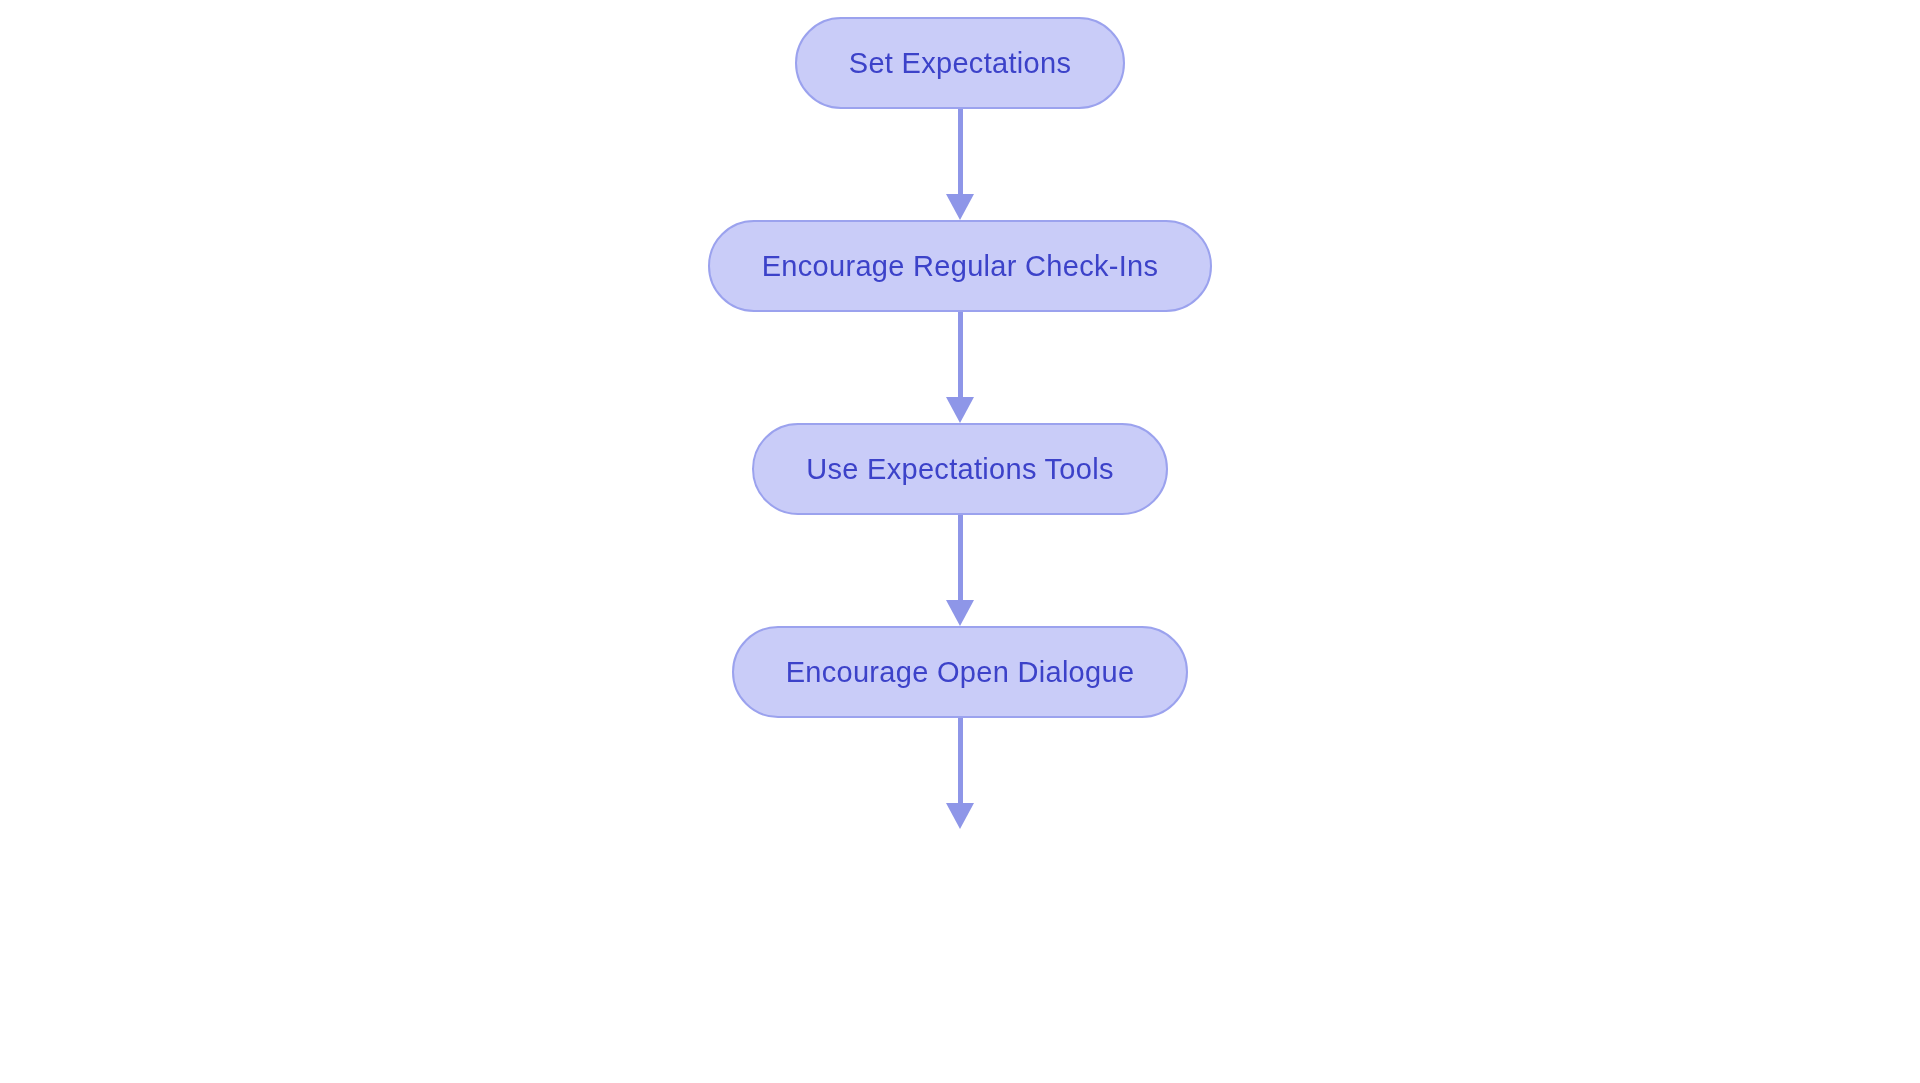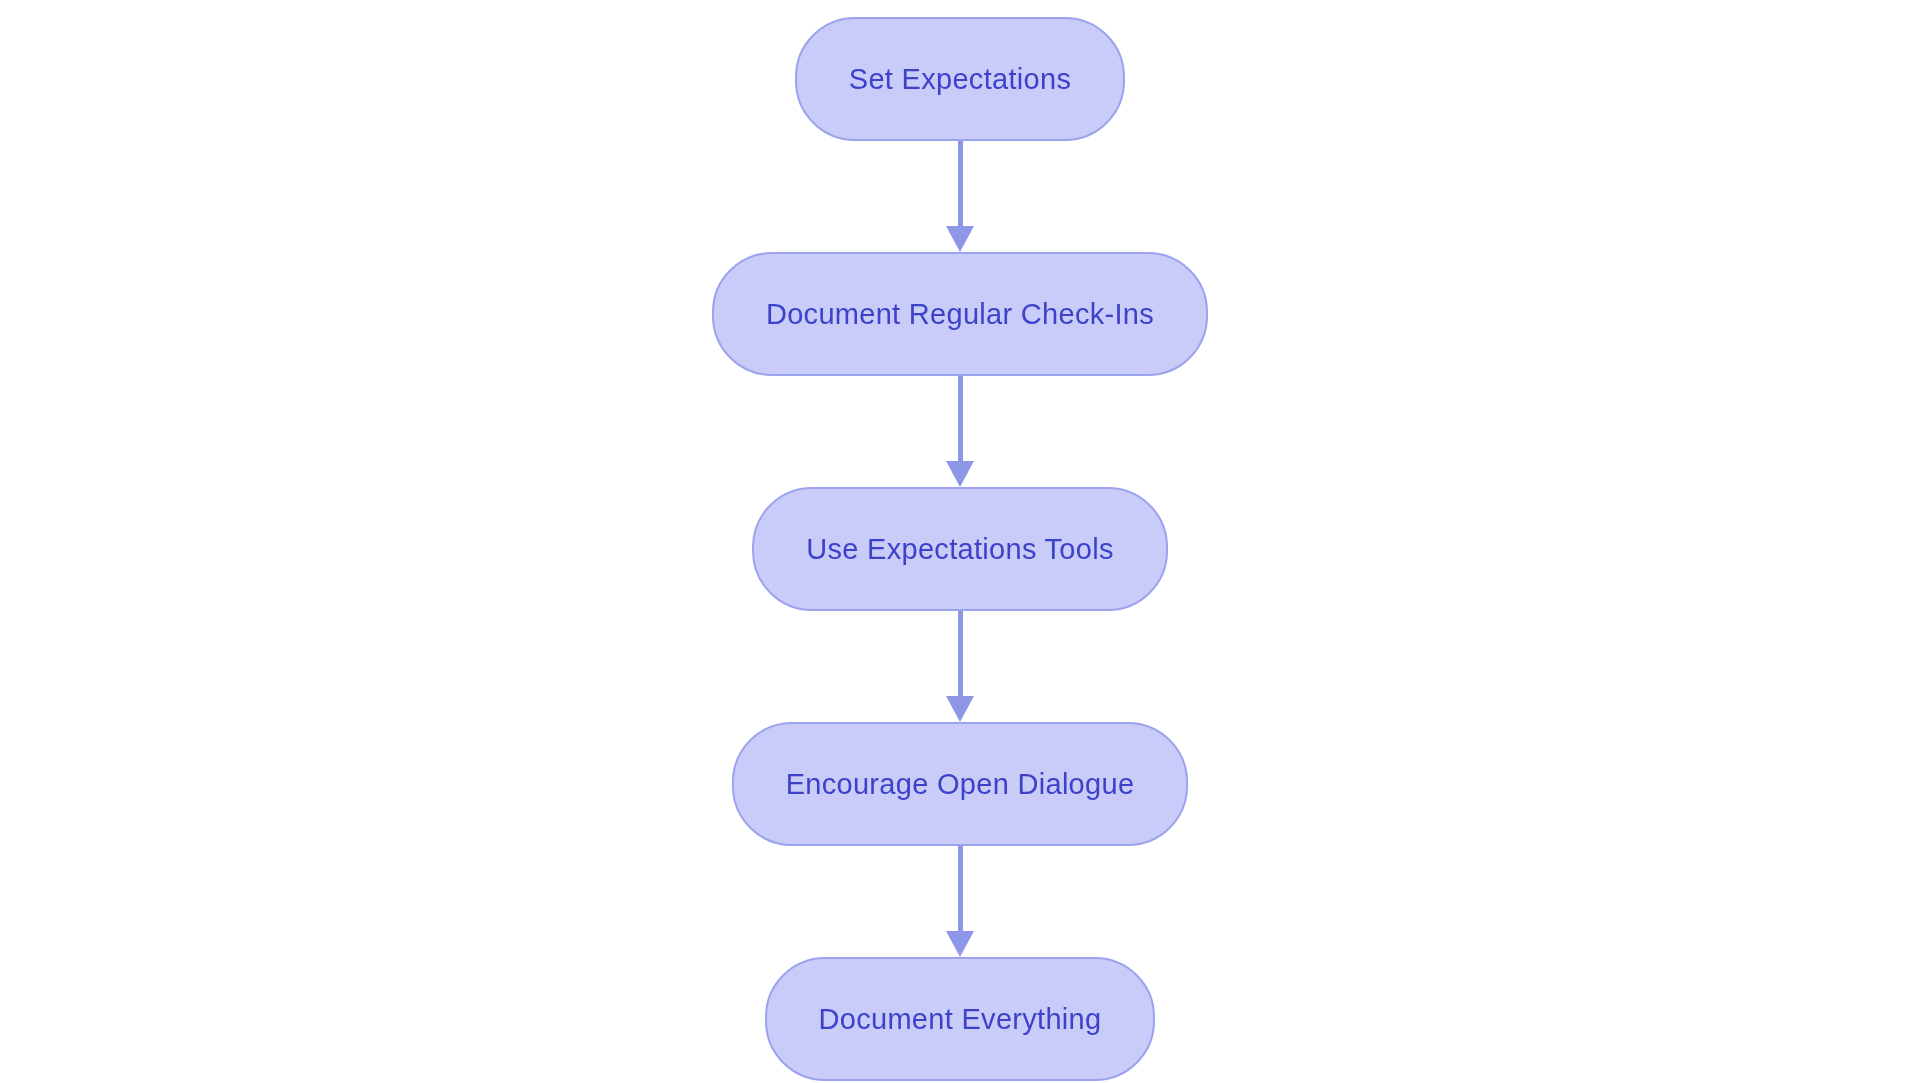--- a/index.html
+++ b/index.html
@@ -17,21 +17,21 @@
     overflow:hidden;
   }
   .flow-column{
     width:1920px;
     padding-top:17px;
     display:flex;
     flex-direction:column;
     align-items:center;
   }
   .flow-node{
-    height:124px;
+    height:92px;
     border-radius:60px;
     background:var(--node-fill);
     border:2px solid var(--node-border);
     display:flex;
     align-items:center;
     justify-content:center;
     padding:0 52px;
     flex:0 0 auto;
   }
   .flow-node-label{
@@ -64,36 +64,33 @@
 
 <div class="flow-column" id="flow-column">
     <div class="flow-node">
     <span class="flow-node-label">Set Expectations</span>
   </div>
     <div class="flow-connector">
     <div class="flow-connector-line"></div>
     <div class="flow-connector-head"></div>
   </div>
     <div class="flow-node">
-    <span class="flow-node-label">Document Regular Check-Ins</span>
+    <span class="flow-node-label">Encourage Regular Check-Ins</span>
   </div>
     <div class="flow-connector">
     <div class="flow-connector-line"></div>
     <div class="flow-connector-head"></div>
   </div>
     <div class="flow-node">
     <span class="flow-node-label">Use Expectations Tools</span>
   </div>
     <div class="flow-connector">
     <div class="flow-connector-line"></div>
     <div class="flow-connector-head"></div>
   </div>
     <div class="flow-node">
     <span class="flow-node-label">Encourage Open Dialogue</span>
   </div>
     <div class="flow-connector">
     <div class="flow-connector-line"></div>
     <div class="flow-connector-head"></div>
   </div>
-    <div class="flow-node">
-    <span class="flow-node-label">Document Everything</span>
-  </div>
   </div>
 
 </body></html>

